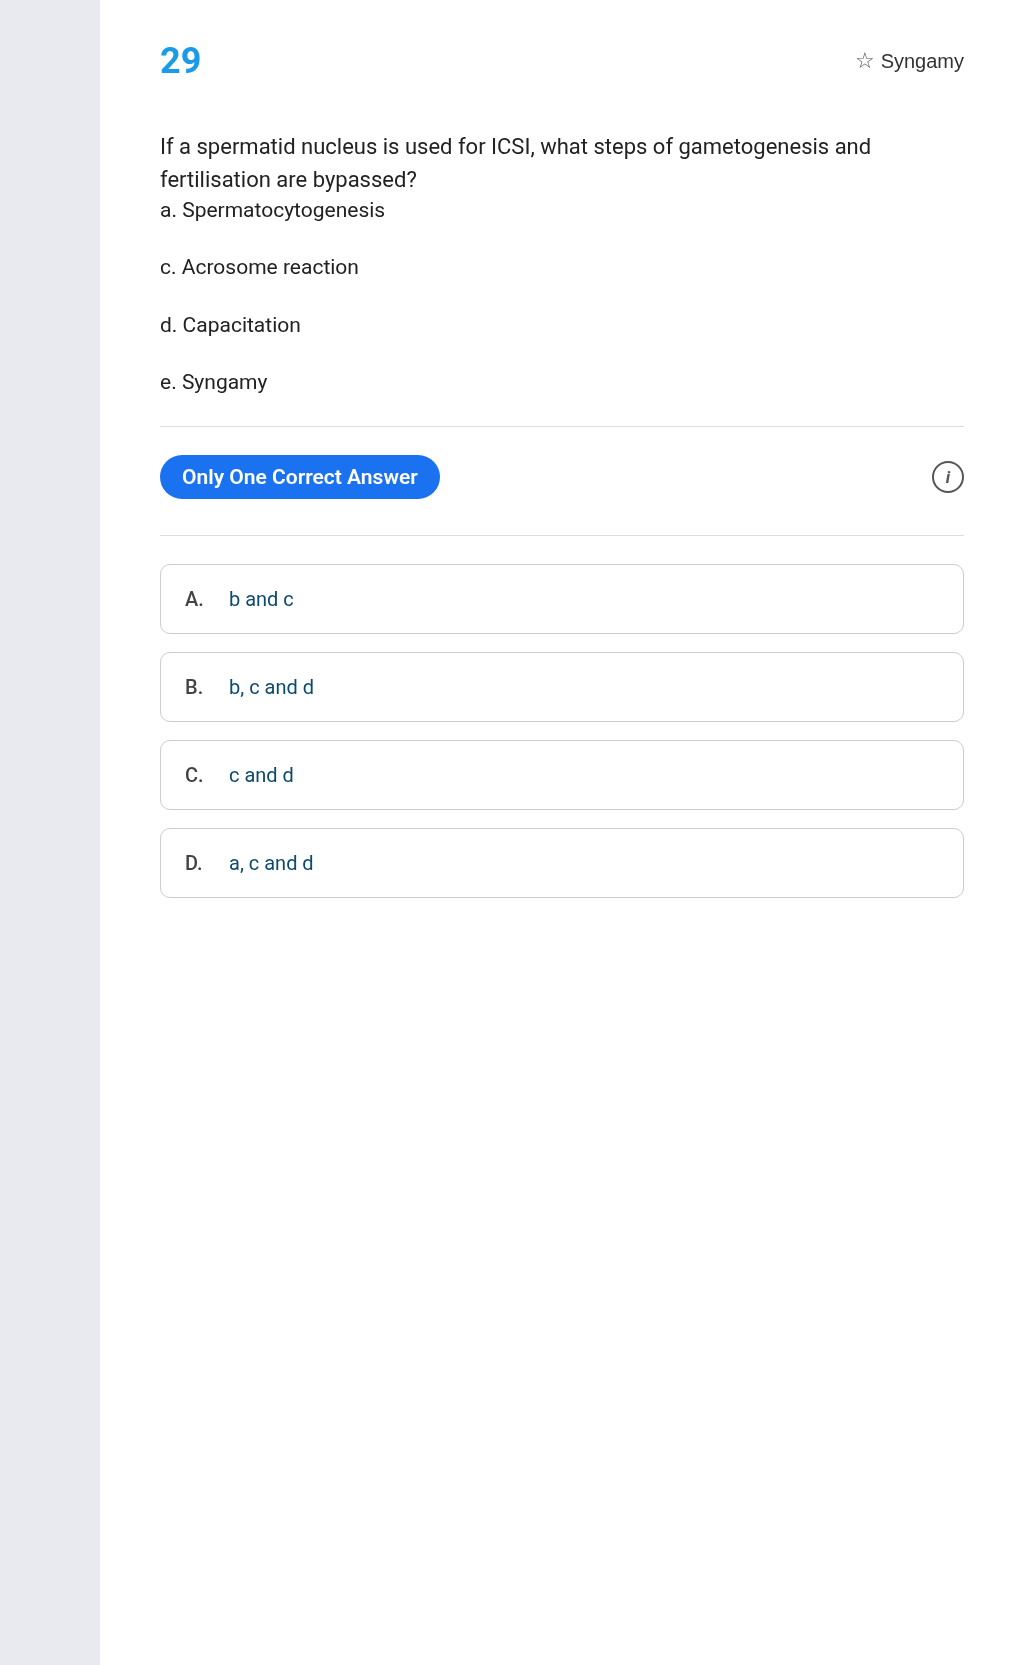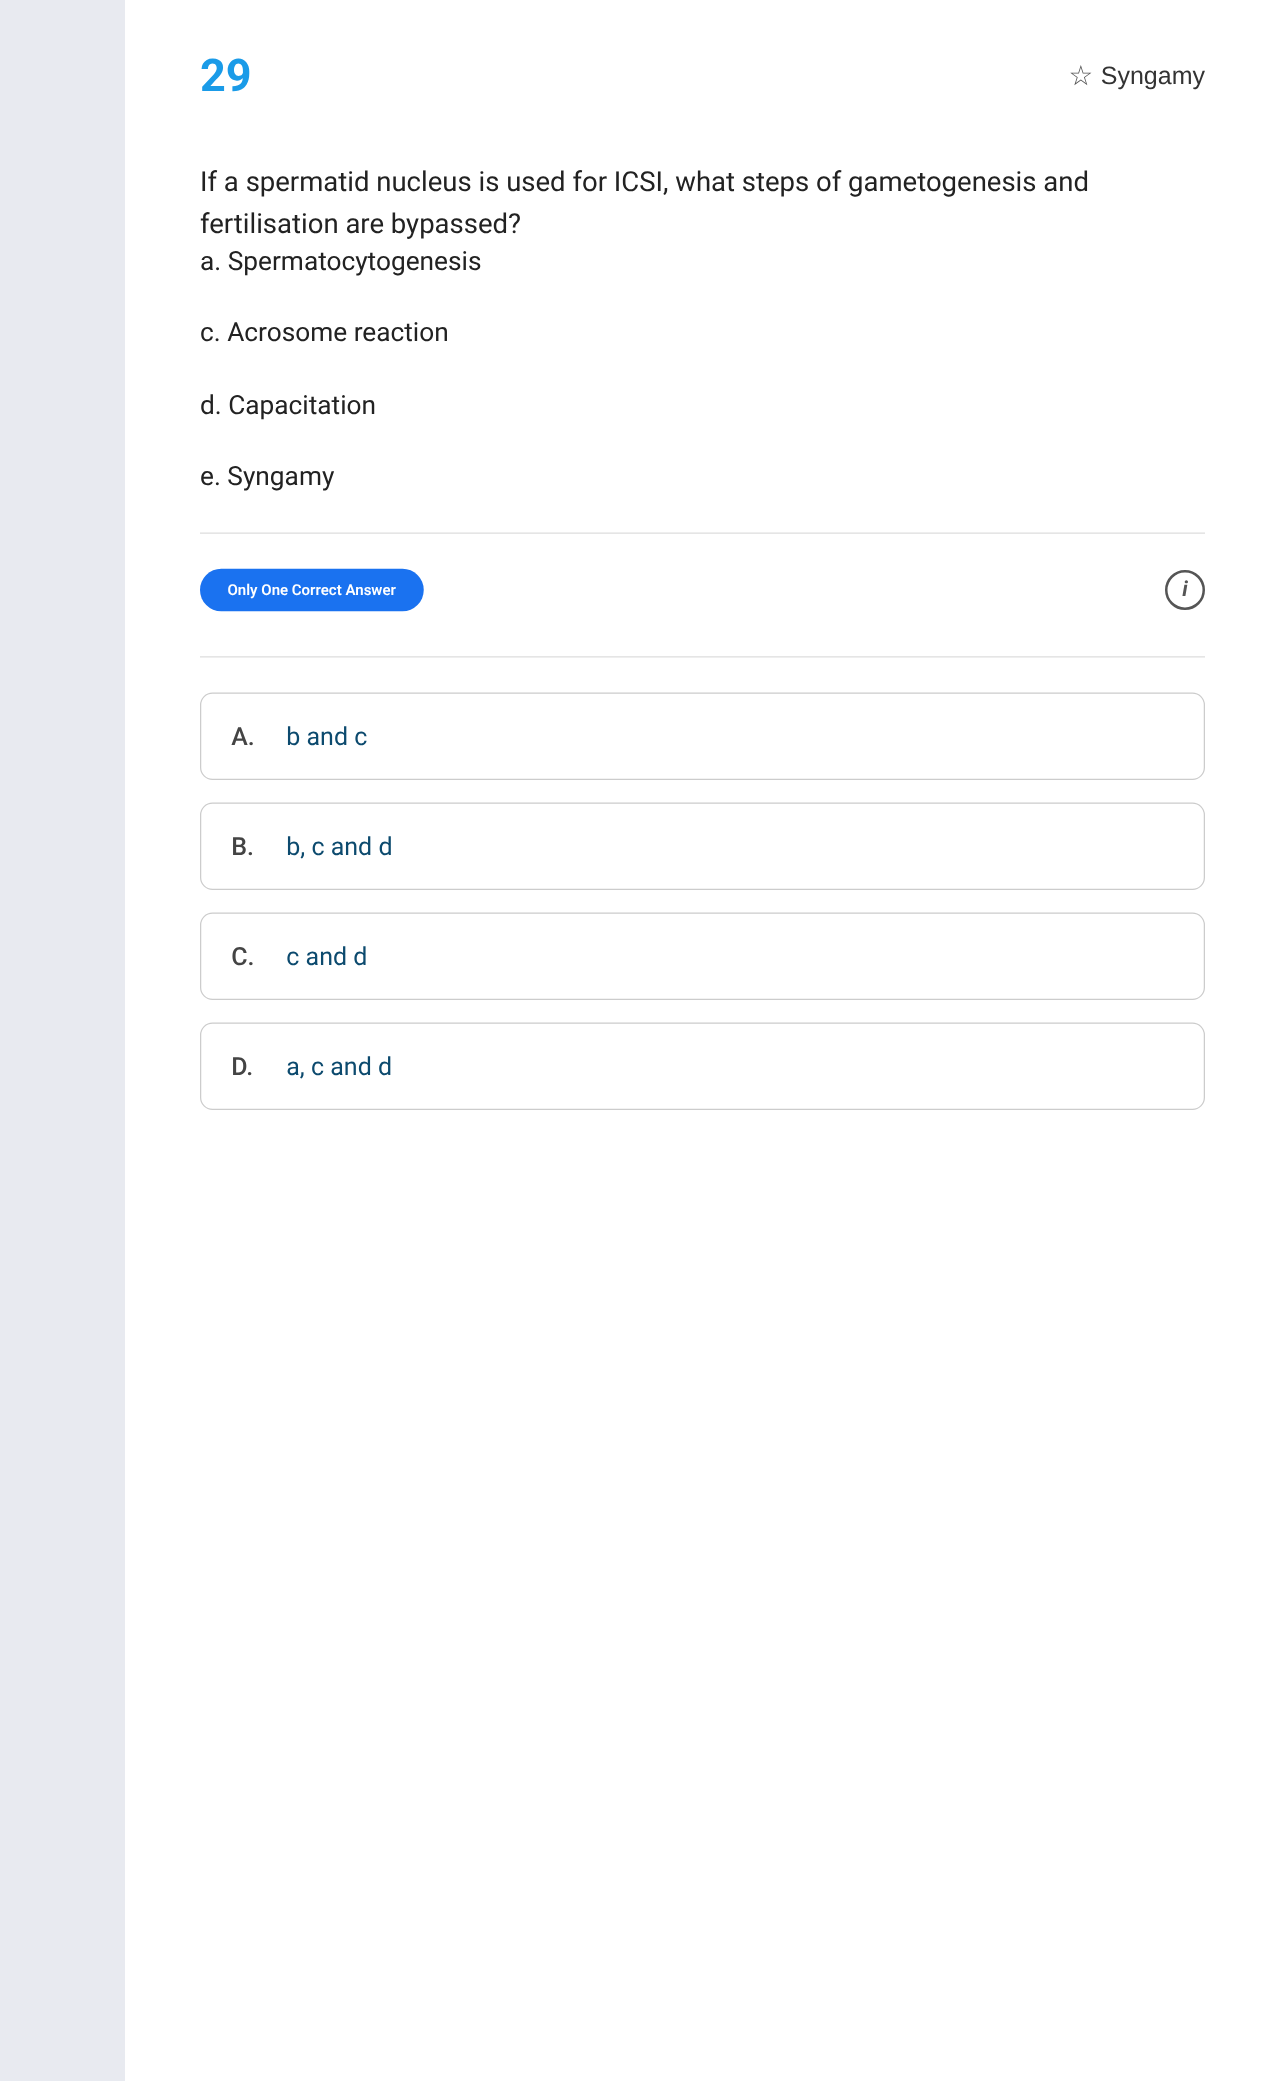--- a/index.html
+++ b/index.html
@@ -89,21 +89,21 @@
       align-items: center;
       justify-content: space-between;
       margin-bottom: 36px;
     }
 
     .badge {
       background-color: #1a72f0;
       color: #ffffff;
       border-radius: 24px;
       padding: 10px 22px;
-      font-size: 12px;
+      font-size: 21px;
       font-weight: 600;
     }
 
     .info-icon {
       width: 32px;
       height: 32px;
       border: 2px solid #555;
       border-radius: 50%;
       display: flex;
       align-items: center;

